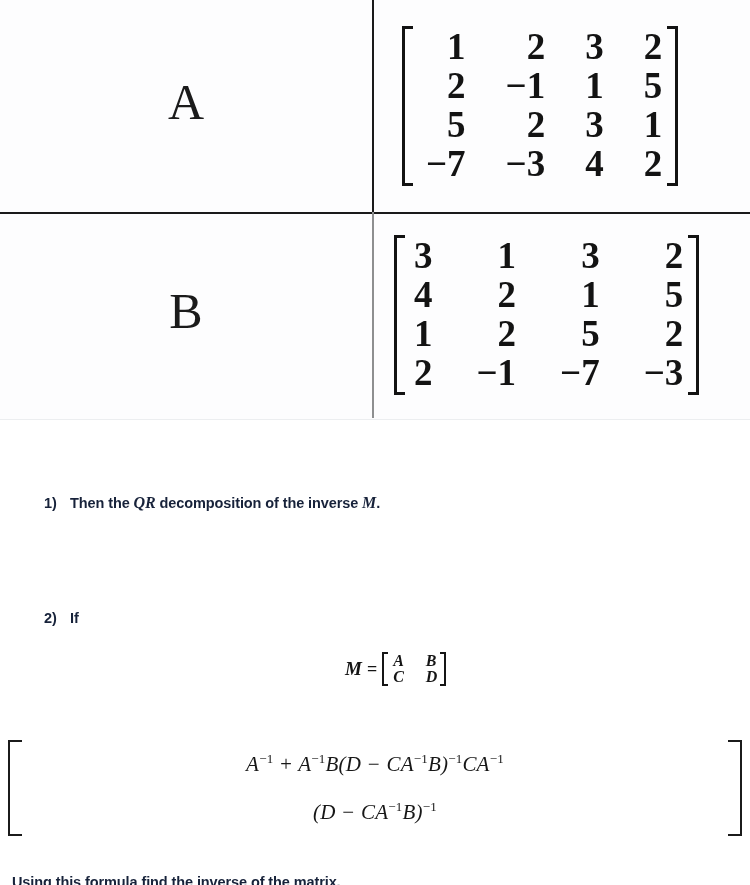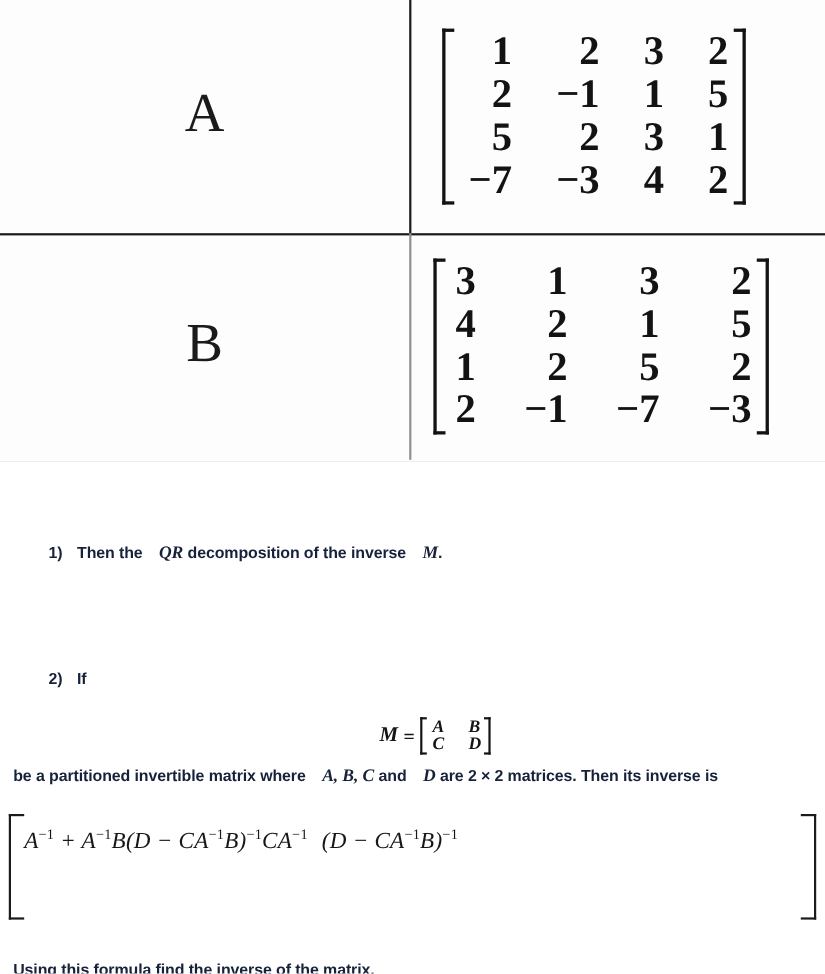--- a/index.html
+++ b/index.html
@@ -125,21 +125,20 @@
   }
   .q-num {
     display: inline-block;
     width: 26px;
   }
   .mathit {
     font-family: "Liberation Serif", serif;
     font-style: italic;
     font-weight: 700;
     font-size: 16px;
-    margin-left: 11px;
   }
 
   #question-1 { left: 44px; top: 74px; }
   #question-2 { left: 44px; top: 190px; }
   #partition-sentence { left: 12px; top: 277px; font-size: 14.5px; }
   #closing-sentence { left: 12px; top: 454px; }
 
   
   #m-equation {
     position: absolute;
@@ -210,21 +209,21 @@
   #inverse-bracket-left  { left: 0;  border-left: 2px solid #1b1b1b; }
   #inverse-bracket-right { right: 0; border-right: 2px solid #1b1b1b; }
 
   #inverse-grid {
     position: absolute;
     left: 14px;
     right: 14px;
     top: 0;
     bottom: 0;
     display: grid;
-    grid-template-columns: 1fr 1fr 1fr 1fr;
+    grid-template-columns: 1fr;
     grid-template-rows: 1fr 1fr;
     align-items: center;
     justify-items: center;
   }
   .formula-cell {
     font-family: "Liberation Serif", serif;
     font-style: italic;
     font-size: 21px;
     color: #171717;
     white-space: nowrap;
@@ -342,23 +341,20 @@
         </tr>
         <tr>
           <td>C</td>
           <td>D</td>
         </tr>
       </tbody>
         </table>
     </span>
   </div>
 
-  <div class="q-line" id="partition-sentence">
-    <span>be a partitioned invertible matrix where </span><span class="mathit">A, B, C</span><span>  and </span><span class="mathit">D</span><span> are 2 × 2 matrices. Then its inverse is</span>
-  </div>
 
   <div id="inverse-formula">
     <div class="big-bracket" id="inverse-bracket-left"></div>
     <div class="big-bracket" id="inverse-bracket-right"></div>
     <div id="inverse-grid">
       <div class="formula-cell">A<sup>−1</sup> + A<sup>−1</sup>B(D − CA<sup>−1</sup>B)<sup>−1</sup>CA<sup>−1</sup></div>
       <div class="formula-cell">(D − CA<sup>−1</sup>B)<sup>−1</sup></div>
     </div>
   </div>
 

